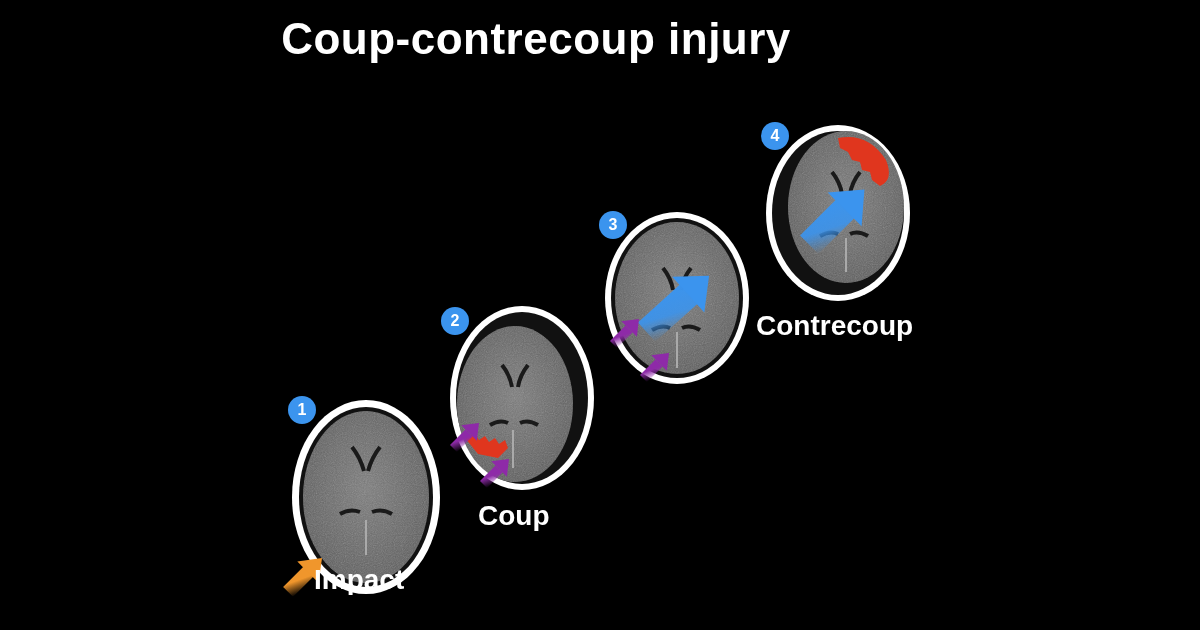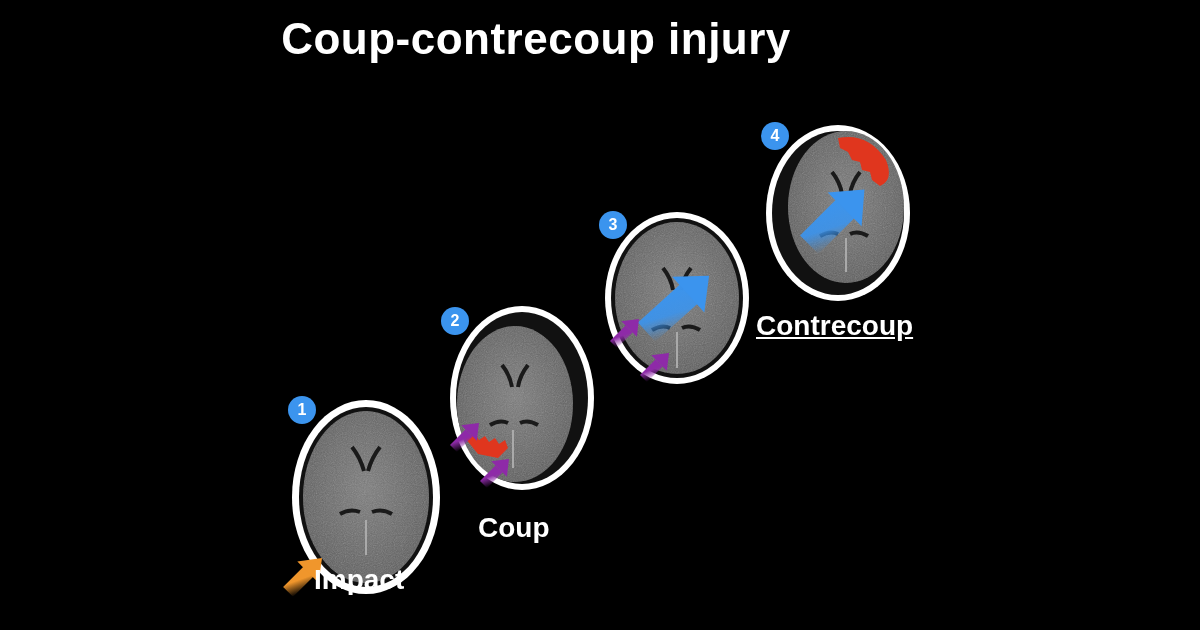--- a/index.html
+++ b/index.html
@@ -82,21 +82,21 @@
     <g transform="translate(462,440) rotate(-45)">
       <rect x="-12" y="-5" width="22" height="10" fill="url(#purpleGrad)"></rect>
       <polygon points="10,-11 24,0 10,11" fill="#8e2aa8"></polygon>
     </g>
     <g transform="translate(492,476) rotate(-45)">
       <rect x="-12" y="-5" width="22" height="10" fill="url(#purpleGrad)"></rect>
       <polygon points="10,-11 24,0 10,11" fill="#8e2aa8"></polygon>
     </g>
   </svg>
   <div class="badge" style="left:441px;top:307px;">2</div>
-  <div class="caption" style="left:478px;top:512px;">Coup</div>
+  <div class="caption" style="left:478px;top:500px;">Coup</div>
 </div>
 
 <div class="stage" style="left:0;top:0;">
   <svg width="1200" height="630">
     <ellipse cx="677" cy="298" rx="72" ry="86" fill="#fff"></ellipse>
     <ellipse cx="677" cy="298" rx="66" ry="80" fill="#111"></ellipse>
     <ellipse cx="677" cy="298" rx="62" ry="76" fill="url(#brainFill)"></ellipse>
     <ellipse cx="677" cy="298" rx="62" ry="76" fill="#888" filter="url(#noise)"></ellipse>
     <path d="M663 268 q8 10 10 22 M691 268 q-8 10 -10 22" stroke="#1a1a1a" stroke-width="4" fill="none"></path>
     <path d="M652 330 q10 -6 18 -2 M700 330 q-10 -6 -18 -2" stroke="#1a1a1a" stroke-width="4" fill="none"></path>
@@ -130,14 +130,14 @@
     <line x1="846" y1="238" x2="846" y2="272" stroke="#aaa" stroke-width="2"></line>
     <path d="M838 138 q30 -6 48 22 q8 20 -6 26 l-8 -6 l-2 -8 l-8 -2 l-2 -8 l-8 -2 l-4 -8 l-8 -4 z" fill="#e0361e"></path>
   </svg>
   <svg width="1200" height="630">
     <g transform="translate(822,232) rotate(-45)">
       <rect x="-18" y="-13" width="52" height="26" fill="url(#blueGrad)"></rect>
       <polygon points="32,-24 60,0 32,24" fill="#3b94ee"></polygon>
     </g>
   </svg>
   <div class="badge" style="left:761px;top:122px;">4</div>
-  <div class="caption" style="left:756px;top:310px;text-decoration:underline;">Contrecoup</div>
+  <div class="caption" style="left:756px;top:310px;">Contrecoup</div>
 </div>
 
 </body></html>

